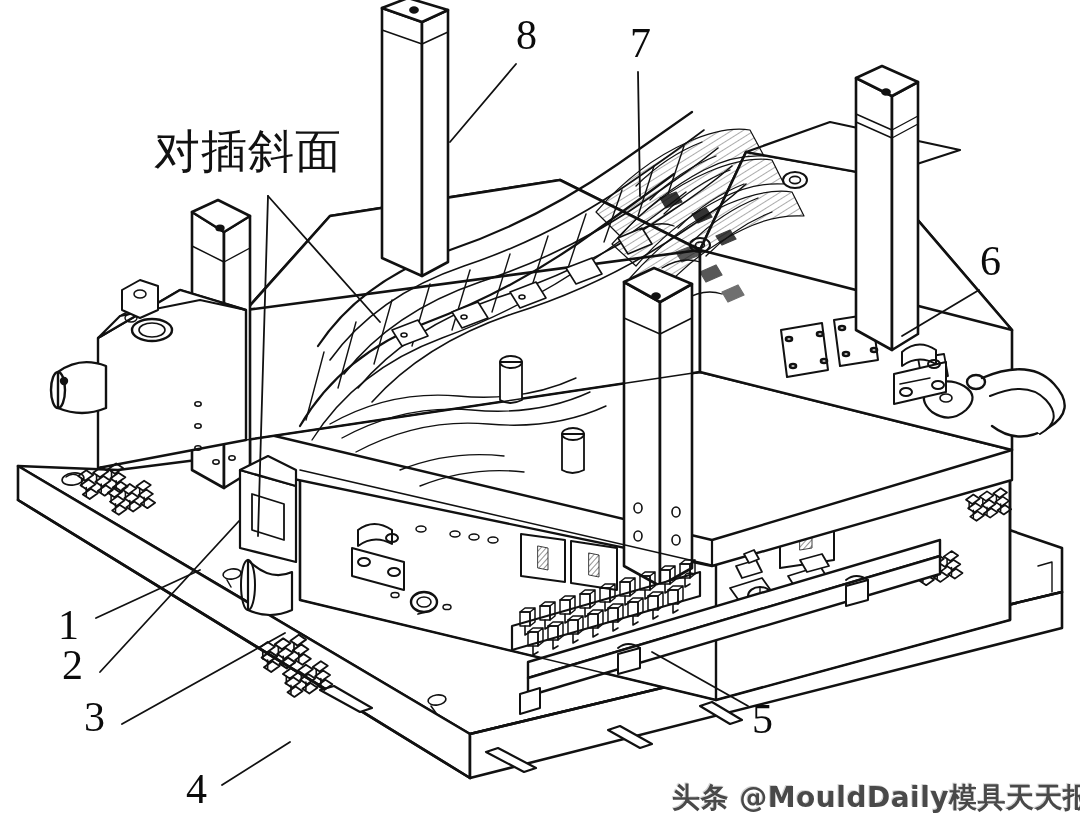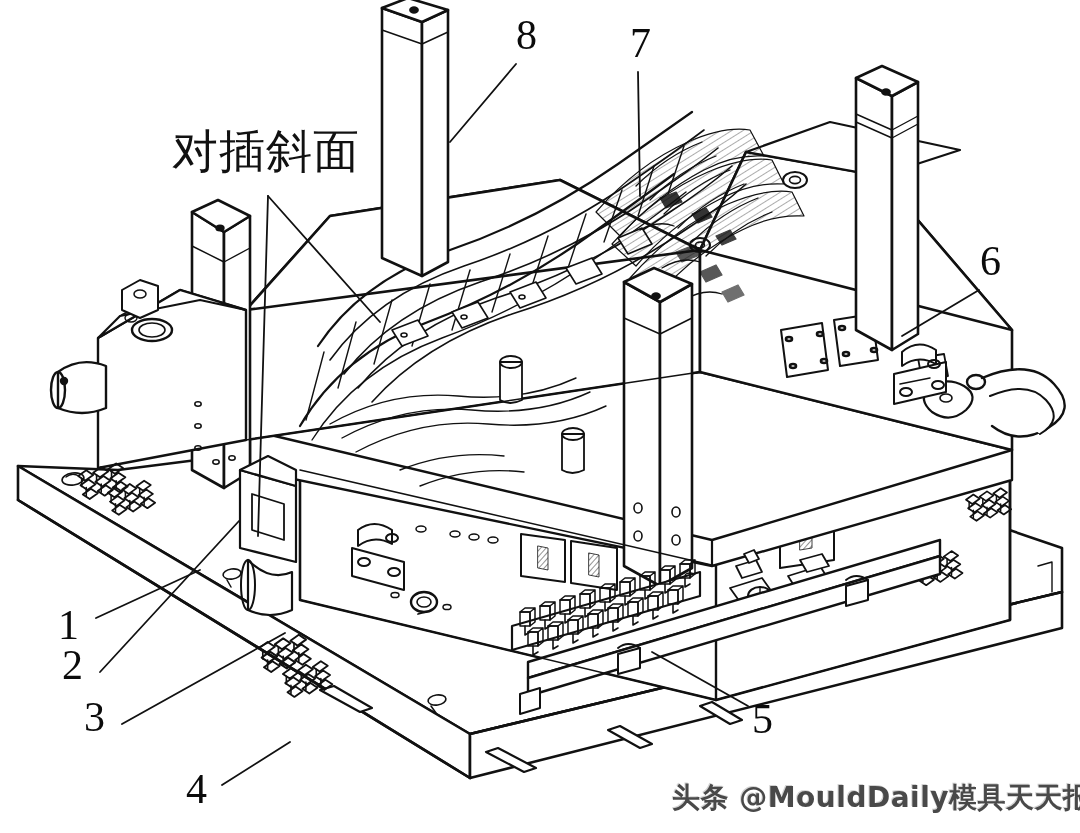--- a/index.html
+++ b/index.html
@@ -380,21 +380,21 @@
         <line x1="222" y1="785" x2="290" y2="742"></line>
         <line x1="748" y1="706" x2="652" y2="652"></line>
         <line x1="979" y1="290" x2="902" y2="336"></line>
         <line x1="638" y1="72" x2="640" y2="196"></line>
         <line x1="516" y1="64" x2="450" y2="142"></line>
       </g>
 
     </g>
   </svg>
 
-  <div class="lbl cnlbl" style="left:172px;top:128px;">对插斜面</div>
+  <div class="lbl cnlbl" style="left:154px;top:128px;">对插斜面</div>
 
   <div class="lbl numlbl" style="left:58px;top:604px;">1</div>
   <div class="lbl numlbl" style="left:62px;top:644px;">2</div>
   <div class="lbl numlbl" style="left:84px;top:696px;">3</div>
   <div class="lbl numlbl" style="left:186px;top:768px;">4</div>
   <div class="lbl numlbl" style="left:752px;top:698px;">5</div>
   <div class="lbl numlbl" style="left:980px;top:240px;">6</div>
   <div class="lbl numlbl" style="left:630px;top:22px;">7</div>
   <div class="lbl numlbl" style="left:516px;top:14px;">8</div>
 

